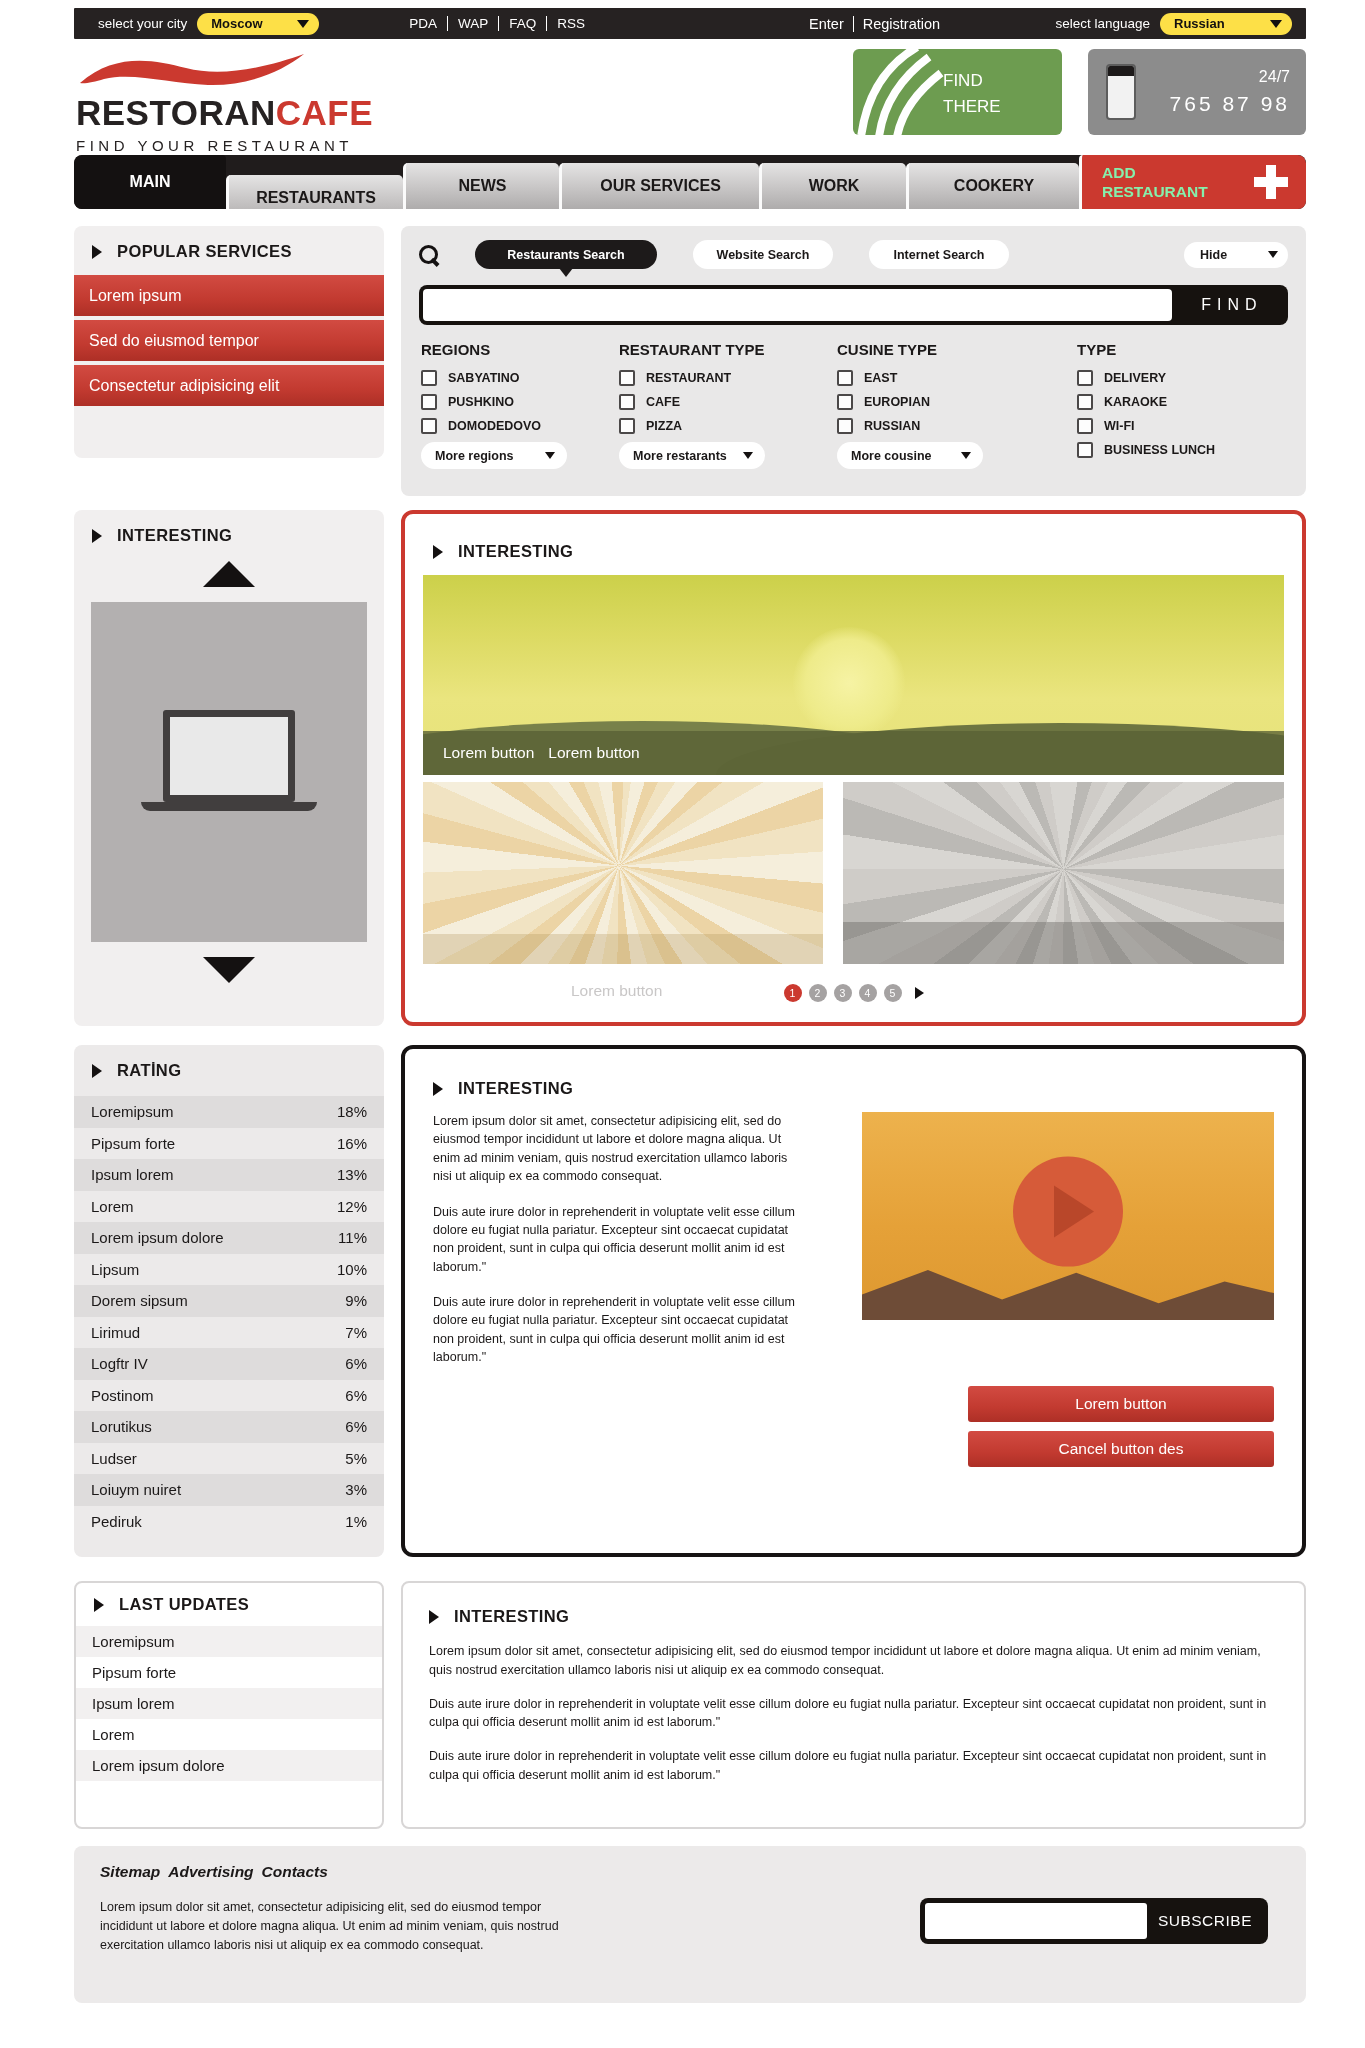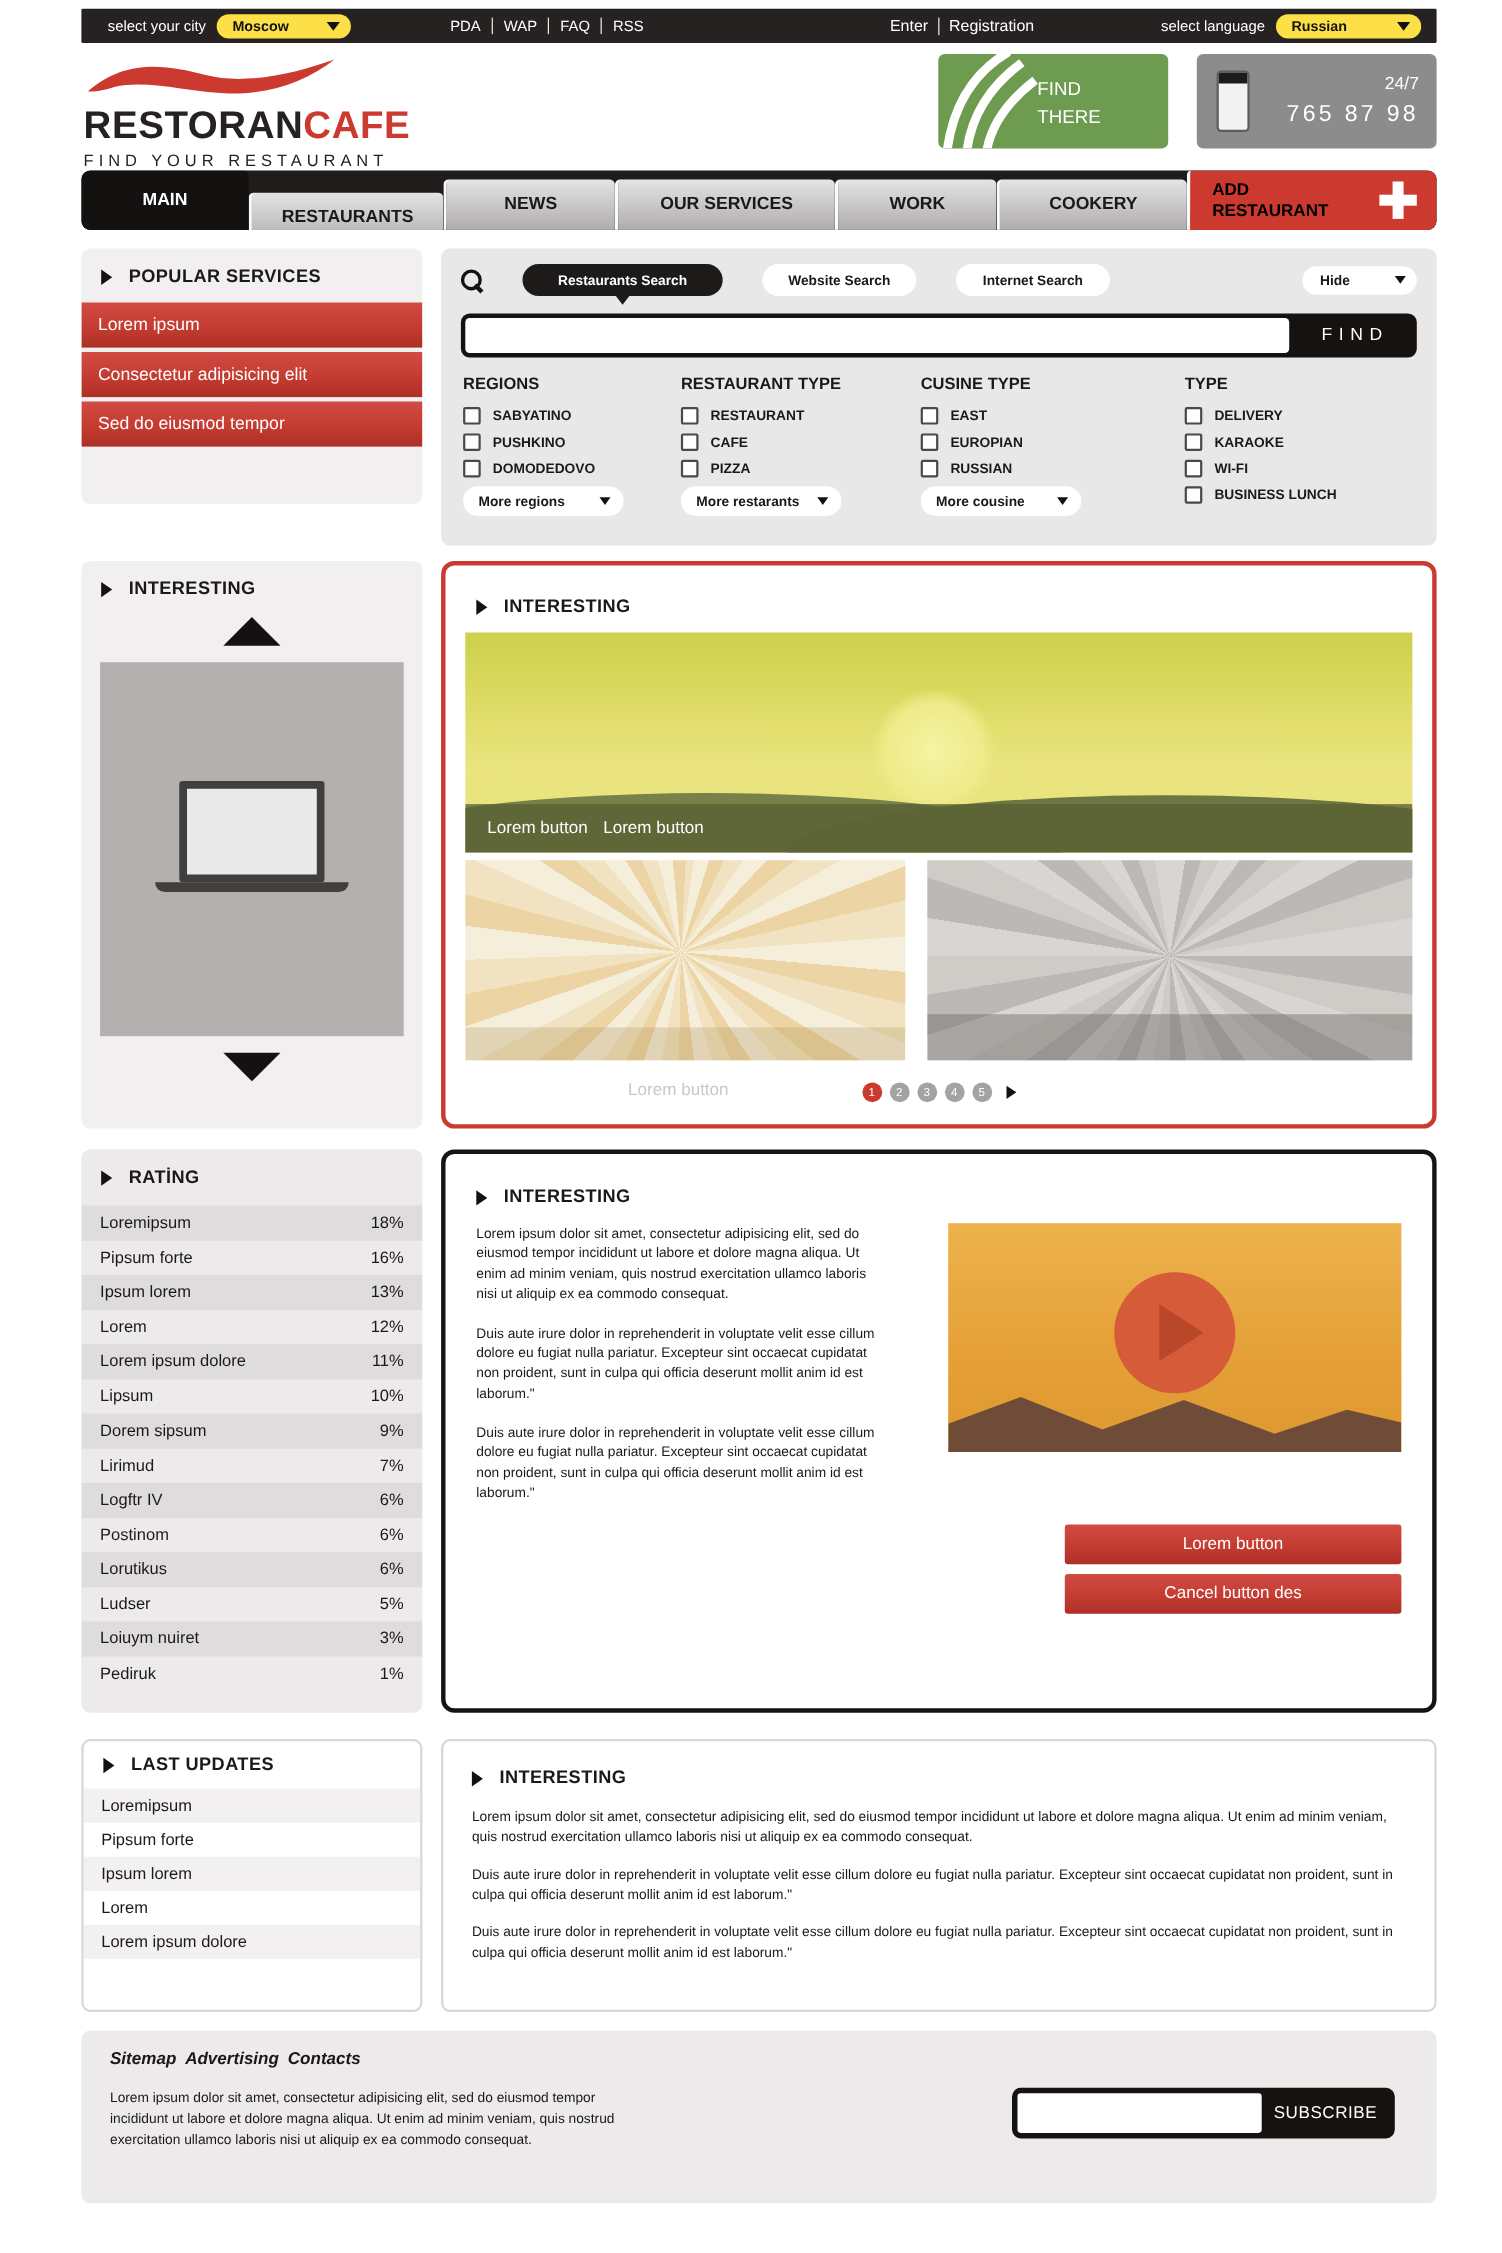--- a/index.html
+++ b/index.html
@@ -37,21 +37,21 @@
   .phone-icon::before { content:""; position:absolute; left:0; top:0; right:0; height:10px; background:#1d1a1a; border-radius:2px 2px 0 0; }
   .phone-txt { margin-left:auto; text-align:right; }
   .phone-hours { font-size:16px; }
   .phone-number { font-size:21px; letter-spacing:3px; margin-top:6px; }
 
   
   .nav { margin-top:6px; height:54px; background:#201c1c; border-radius:8px; display:flex; overflow:hidden; }
   .tab { display:flex; align-items:center; justify-content:center; font-size:16px; font-weight:bold; color:#1b1818; background:linear-gradient(180deg,#e5e4e4 0%,#c7c5c5 55%,#aeacac 100%); height:46px; margin-top:8px; border-radius:5px 5px 0 0; border-left:3px solid #fbfbfb; cursor:pointer; }
   .tab-main { background:#141111; color:#fff; height:54px; margin-top:0; border-left:none; border-radius:8px 4px 0 0; }
   .t0{width:152px;} .t1{width:177px;margin-top:20px;} .t2{width:156px;} .t3{width:200px;} .t4{width:147px;} .t5{width:173px;}
-  .tab-add { flex:1; background:#cb392f; color:#000000; height:54px; margin-top:0; border-left:3px solid #fbfbfb; border-radius:4px 8px 0 0; display:flex; align-items:center; padding:0 14px 0 20px; cursor:pointer; position:relative; }
+  .tab-add { flex:1; background:#cb392f; color:#86efac; height:54px; margin-top:0; border-left:3px solid #fbfbfb; border-radius:4px 8px 0 0; display:flex; align-items:center; padding:0 14px 0 20px; cursor:pointer; position:relative; }
   .tab-add .lines { font-size:15.5px; font-weight:bold; line-height:1.25; }
   .plus { position:absolute; right:18px; top:10px; width:34px; height:34px; }
   .plus::before { content:""; position:absolute; left:12px; top:0; width:10px; height:34px; background:#fff; }
   .plus::after { content:""; position:absolute; left:0; top:12px; width:34px; height:10px; background:#fff; }
 
   
   .row { display:flex; gap:17px; }
   .row-search { margin-top:17px; }
   .row-carousel { margin-top:14px; }
   .row-rating { margin-top:19px; }
@@ -234,22 +234,22 @@
   </div>
 
   <div class="row row-search">
     <aside class="side box-popular">
       <div class="hdr">
         <span class="caret"></span>
         <span class="title">POPULAR SERVICES</span>
       </div>
       <div class="ps-list">
         <div class="ps-item">Lorem ipsum</div>
+        <div class="ps-item">Sed do eiusmod tempor</div>
         <div class="ps-item">Consectetur adipisicing elit</div>
-        <div class="ps-item">Sed do eiusmod tempor</div>
       </div>
     </aside>
 
     <section class="main box-search">
       <div class="stabs">
         <span class="mag"></span>
         <div class="stab active">Restaurants Search</div>
         <div class="stab idle">Website Search</div>
         <div class="stab idle">Internet Search</div>
         <div class="hide-pill">

